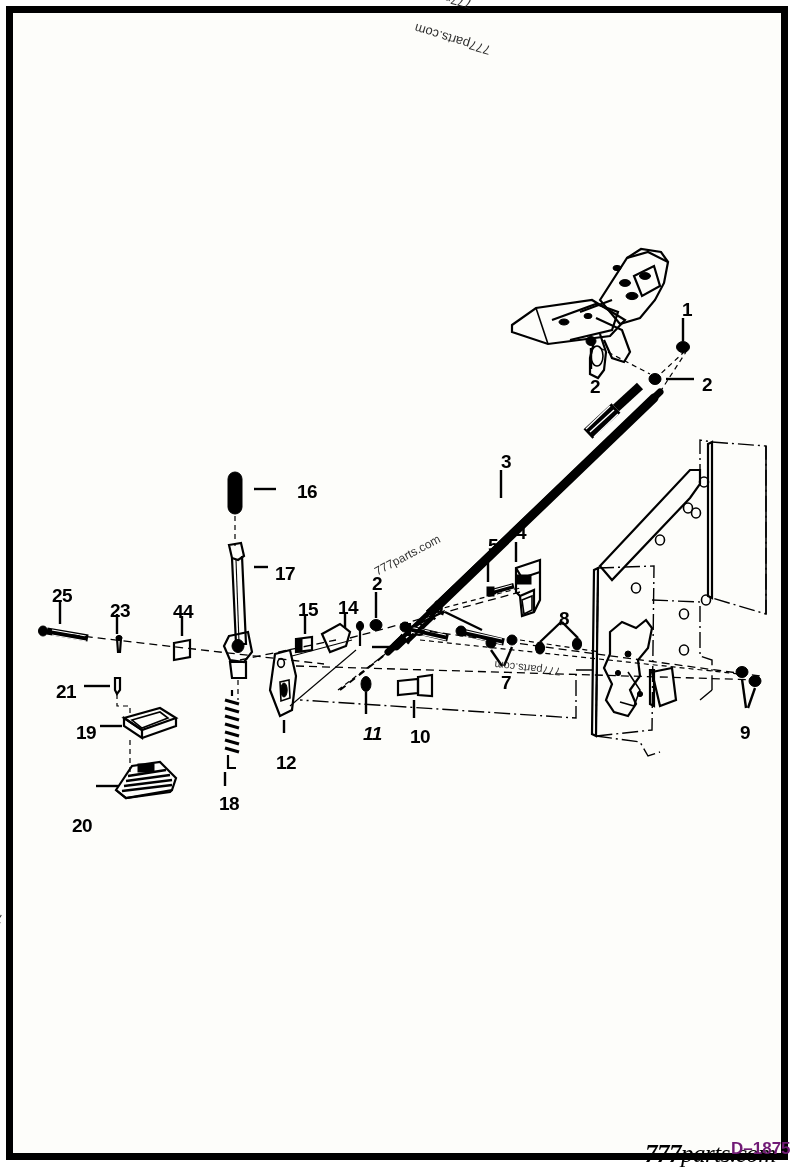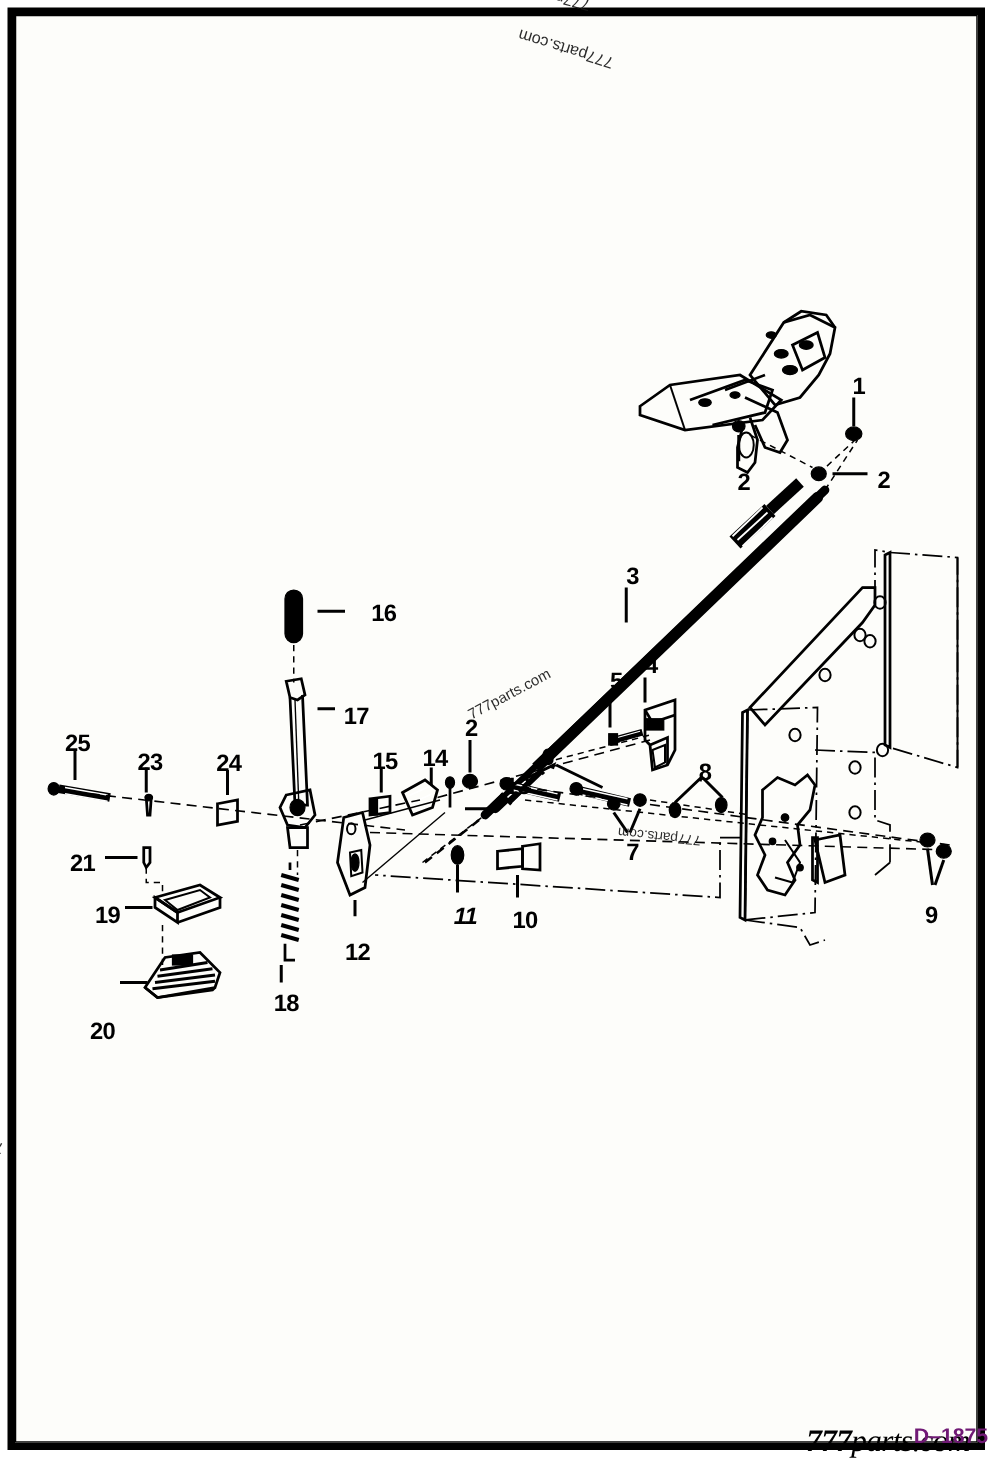--- a/index.html
+++ b/index.html
@@ -384,21 +384,21 @@
       <div class="num" style="left: 590px; top: 377px;">2</div>
       <div class="num" style="left: 702px; top: 375px;">2</div>
       <div class="num" style="left: 501px; top: 452px;">3</div>
       <div class="num" style="left: 516px; top: 523px;">4</div>
       <div class="num" style="left: 488px; top: 536px;">5</div>
       <div class="num" style="left: 372px; top: 574px;">2</div>
       <div class="num" style="left: 433px; top: 597px;">6</div>
       <div class="num" style="left: 559px; top: 609px;">8</div>
       <div class="num" style="left: 52px; top: 586px;">25</div>
       <div class="num" style="left: 110px; top: 601px;">23</div>
-      <div class="num" style="left: 173px; top: 602px;">24</div>
+      <div class="num" style="left: 173px; top: 602px;">44</div>
       <div class="num" style="left: 298px; top: 600px;">15</div>
       <div class="num" style="left: 338px; top: 598px;">14</div>
       <div class="num" style="left: 404px; top: 604px; margin-top: 16px;">13</div>
       <div class="num" style="left: 297px; top: 482px;">16</div>
       <div class="num" style="left: 275px; top: 564px;">17</div>
       <div class="num" style="left: 501px; top: 673px;">7</div>
       <div class="num" style="left: 56px; top: 682px;">21</div>
       <div class="num" style="left: 76px; top: 723px;">19</div>
       <div class="num" style="left: 72px; top: 816px;">20</div>
       <div class="num" style="left: 363px; top: 724px; font-style: italic;">11</div>

